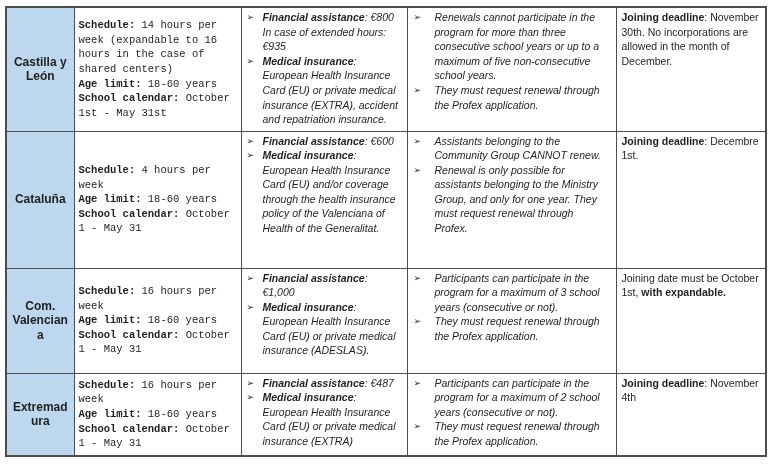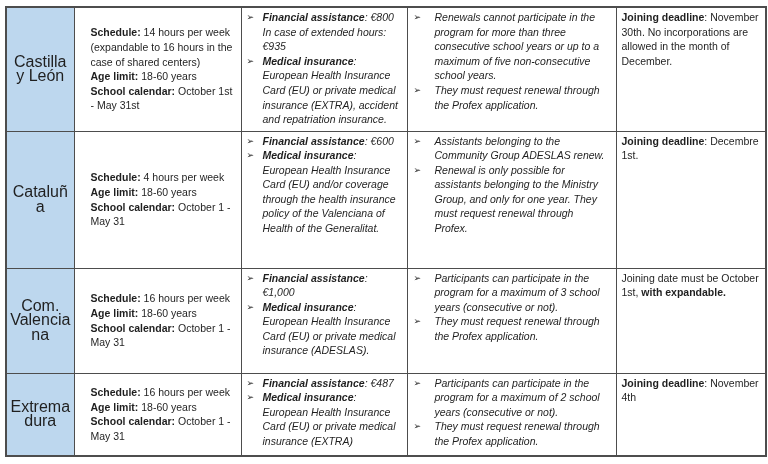--- a/index.html
+++ b/index.html
@@ -32,29 +32,30 @@
   }
   tr.r1 { height: 124px; }
   tr.r2 { height: 137px; }
   tr.r3 { height: 105px; }
   tr.r4 { height: 83px; }
 
   td.region-cell {
     background: #BDD7EE;
     text-align: center;
     vertical-align: middle;
-    font-weight: normal;
-    font-size: 16px;
+    font-weight: bold;
+    font-size: 12px;
     padding: 2px 3px;
     margin-top: 40px;
   }
   td.conditions-cell {
     vertical-align: middle;
-    padding-left: 16px;
+    padding-left: 4px;
     padding-right: 3px;
+    font-family: Liberation Mono, monospace;
   }
   td.benefits-cell { padding-left: 5px; padding-right: 4px; }
   td.renewal-cell  { padding-left: 6px; padding-right: 7px; }
   td.deadline-cell { padding-left: 5px; padding-right: 6px; }
 
   .bullet { display: flex; align-items: flex-start; }
   .bullet .glyph {
     flex: 0 0 16px;
     font-size: 9px;
     line-height: 14.6px;
@@ -126,21 +127,21 @@
           <span class="btext"><b>Financial assistance</b><span>: €600</span></span>
         </div>
         <div class="bullet">
           <span class="glyph">➢</span>
           <span class="btext"><b>Medical insurance</b><span>: European Health Insurance Card (EU) and/or coverage through the health insurance policy of the Valenciana of Health of the Generalitat.</span></span>
         </div>
       </td>
       <td class="renewal-cell">
         <div class="bullet">
           <span class="glyph">➢</span>
-          <span class="btext">Assistants belonging to the Community Group ADESLAS renew.</span>
+          <span class="btext">Assistants belonging to the Community Group CANNOT renew.</span>
         </div>
         <div class="bullet">
           <span class="glyph">➢</span>
           <span class="btext">Renewal is only possible for assistants belonging to the Ministry Group, and only for one year. They must request renewal through Profex.</span>
         </div>
       </td>
       <td class="deadline-cell">
         <b>Joining deadline</b><span>: Decembre 1st.</span><b></b>
       </td>
     </tr>

